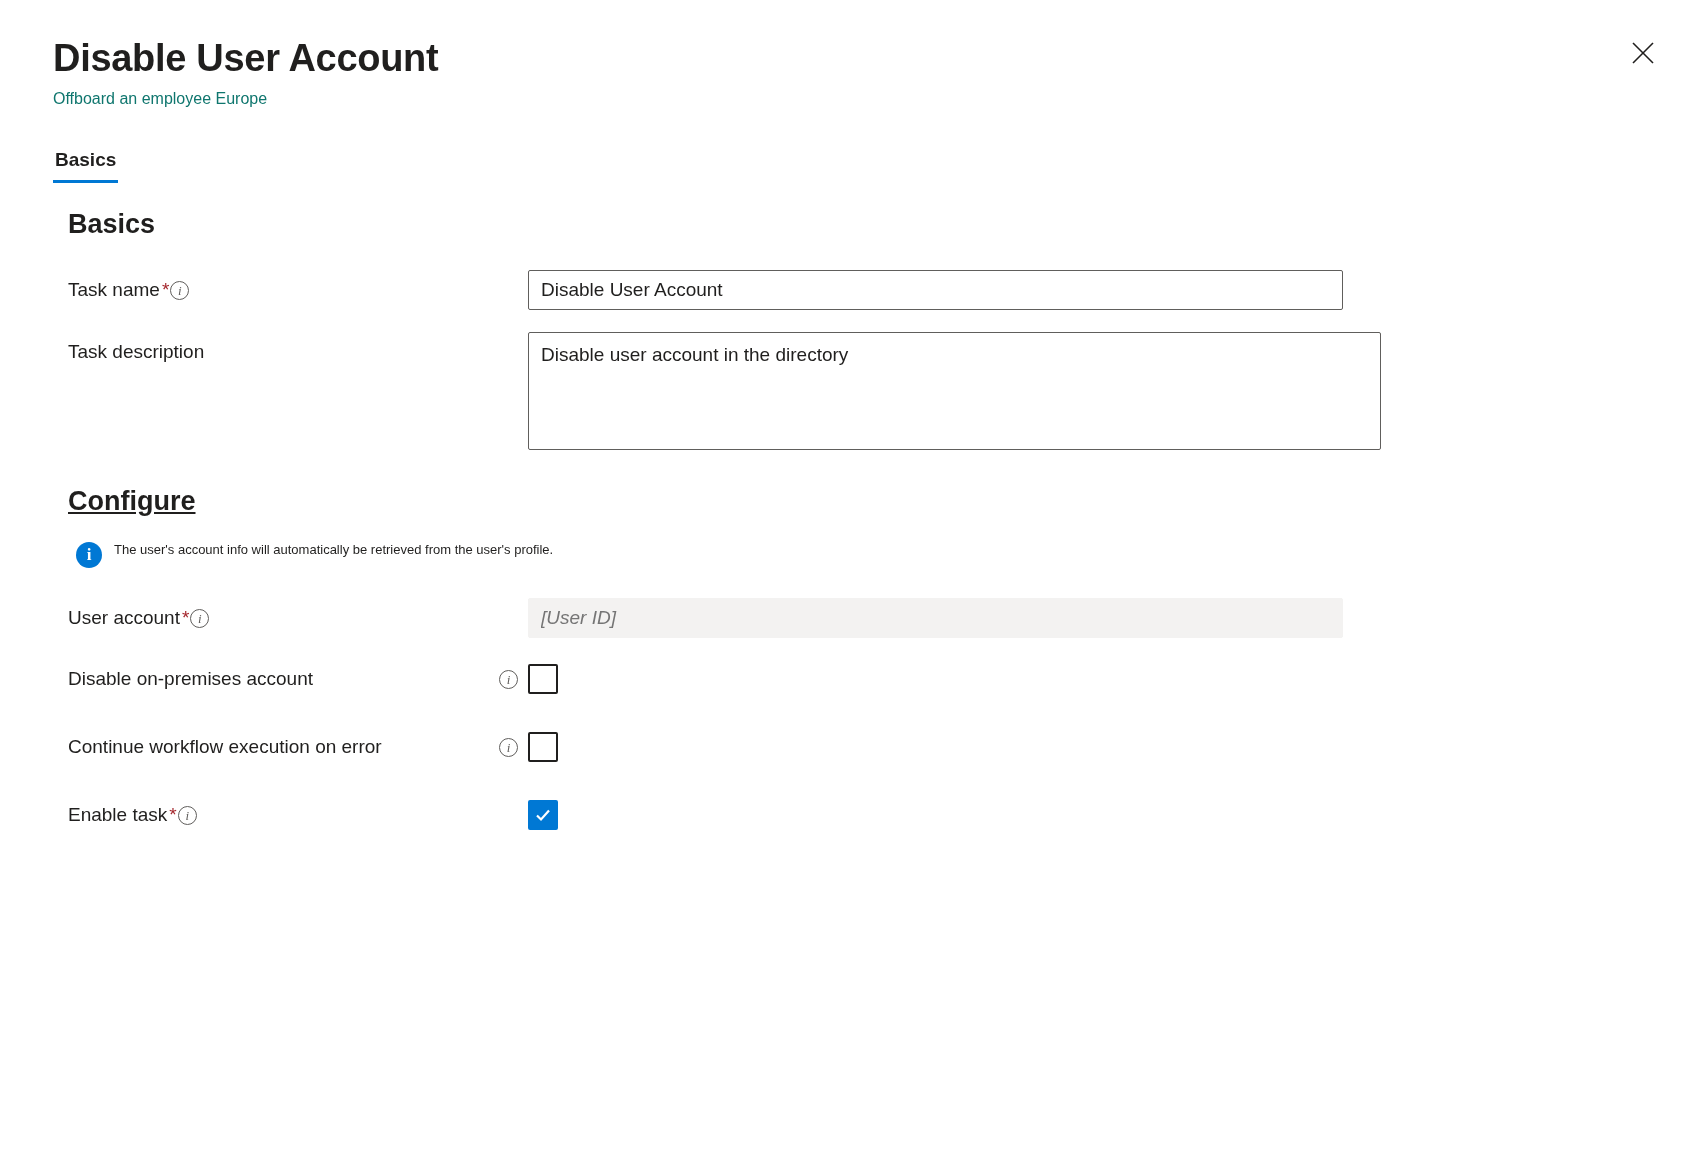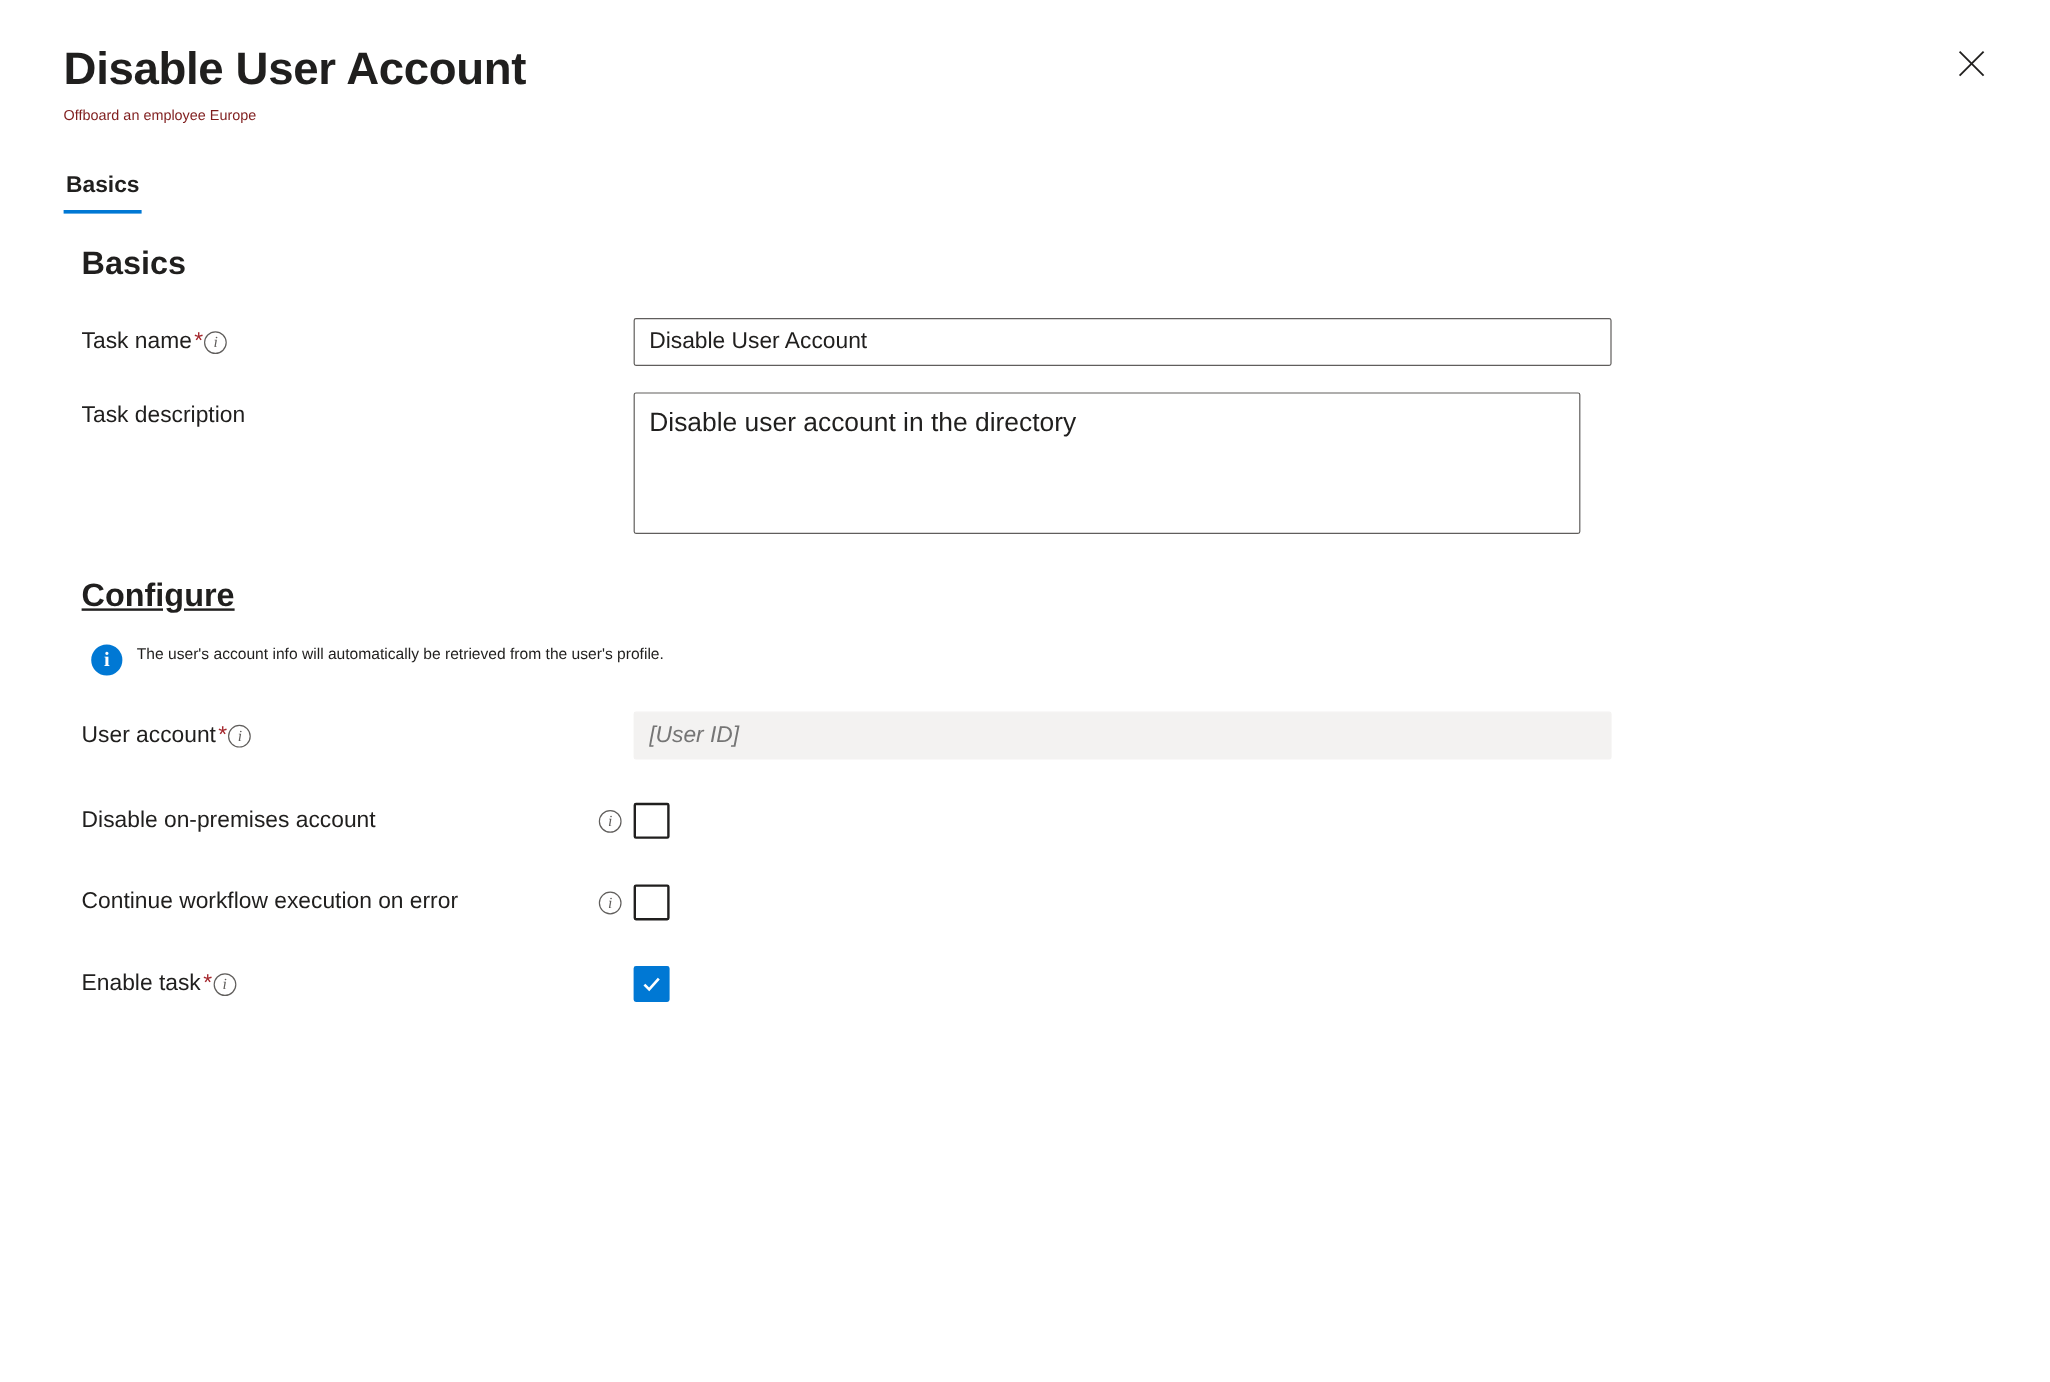--- a/index.html
+++ b/index.html
@@ -29,22 +29,22 @@
   }
   .page-title {
     font-size: 38px;
     font-weight: 600;
     letter-spacing: -0.3px;
     color: #201f1e;
     margin: 0;
     line-height: 1.15;
   }
   .page-subtitle {
-    font-size: 12px;
-    color: #7f1d1d;
+    font-size: 16px;
+    color: #0f766e;
     margin-top: 8px;
     line-height: 1.3;
   }
   .close-button {
     position: absolute;
     top: 18px;
     right: 30px;
     width: 44px;
     height: 44px;
     display: flex;
@@ -150,26 +150,26 @@
     border: 1px solid #605e5c;
     border-radius: 2px;
     font-size: 19px;
     font-family: "Liberation Sans", sans-serif;
     color: #201f1e;
     padding: 0 12px;
     background: #ffffff;
     outline: none;
   }
   .textarea-input {
-    width: 789px;
+    width: 853px;
     box-sizing: border-box;
     height: 118px;
     border: 1px solid #605e5c;
     border-radius: 2px;
-    font-size: 22px;
+    font-size: 19px;
     font-family: "Liberation Sans", sans-serif;
     color: #201f1e;
     padding: 9px 12px;
     background: #ffffff;
     outline: none;
     resize: none;
     line-height: 1.35;
   }
   .text-input.disabled {
     background: #f3f2f1;
@@ -290,21 +290,21 @@
       <div class="field-label">
         <span>User account</span>
         <span class="req-star">*</span>
         <span class="info-icon">
             <span>i</span>
           </span>
       </div>
       <input class="text-input disabled" type="text" disabled="" placeholder="[User ID]" style="">
     </div>
 
-    <div class="checkbox-row" style="margin-top:36px;">
+    <div class="checkbox-row" style="margin-top:26px;">
       <div class="field-label checkbox-label">
         <span>Disable on-premises account</span>
         <span class="label-spacer"></span>
         <span class="info-icon" style="margin-right:10px;">
             <span>i</span>
           </span>
       </div>
       <div class="checkbox">
         
       </div>

